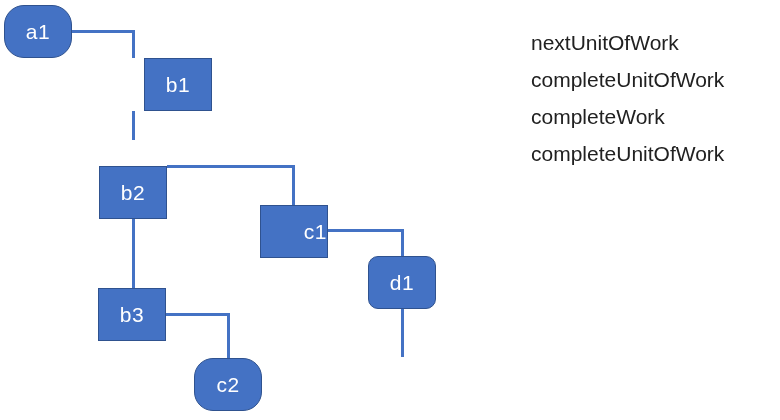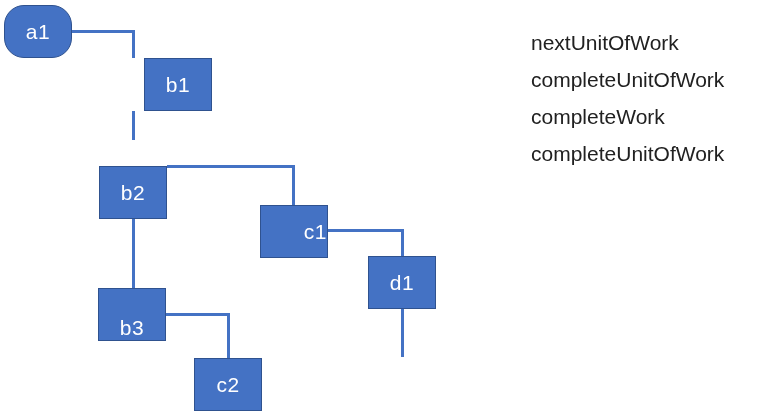--- a/index.html
+++ b/index.html
@@ -73,30 +73,30 @@
 
   <div class="node" style="left:4px; top:5px;border-radius:20px;">
     <span>a1</span>
   </div>
   <div class="node" style="left:100px; top:58px;margin-left:44px;">
     <span>b1</span>
   </div>
   <div class="node" style="left:99px; top:140px;margin-top:26px;">
     <span>b2</span>
   </div>
-  <div class="node" style="left:98px; top:288px;align-items:flex-end;">
+  <div class="node" style="left:98px; top:288px;">
     <span>b3</span>
   </div>
   <div class="node" style="left:260px; top:205px;justify-content:flex-end;">
     <span>c1</span>
   </div>
-  <div class="node" style="left:194px; top:358px;">
+  <div class="node" style="left:194px; top:358px;border-radius:19px;">
     <span>c2</span>
   </div>
-  <div class="node" style="left:368px; top:256px;">
+  <div class="node" style="left:368px; top:256px;border-radius:10px;">
     <span>d1</span>
   </div>
 
   <div class="legend">
     <div class="legend-item">nextUnitOfWork</div>
     <div class="legend-item">completeUnitOfWork</div>
     <div class="legend-item">completeWork</div>
     <div class="legend-item">completeUnitOfWork</div>
   </div>
 

